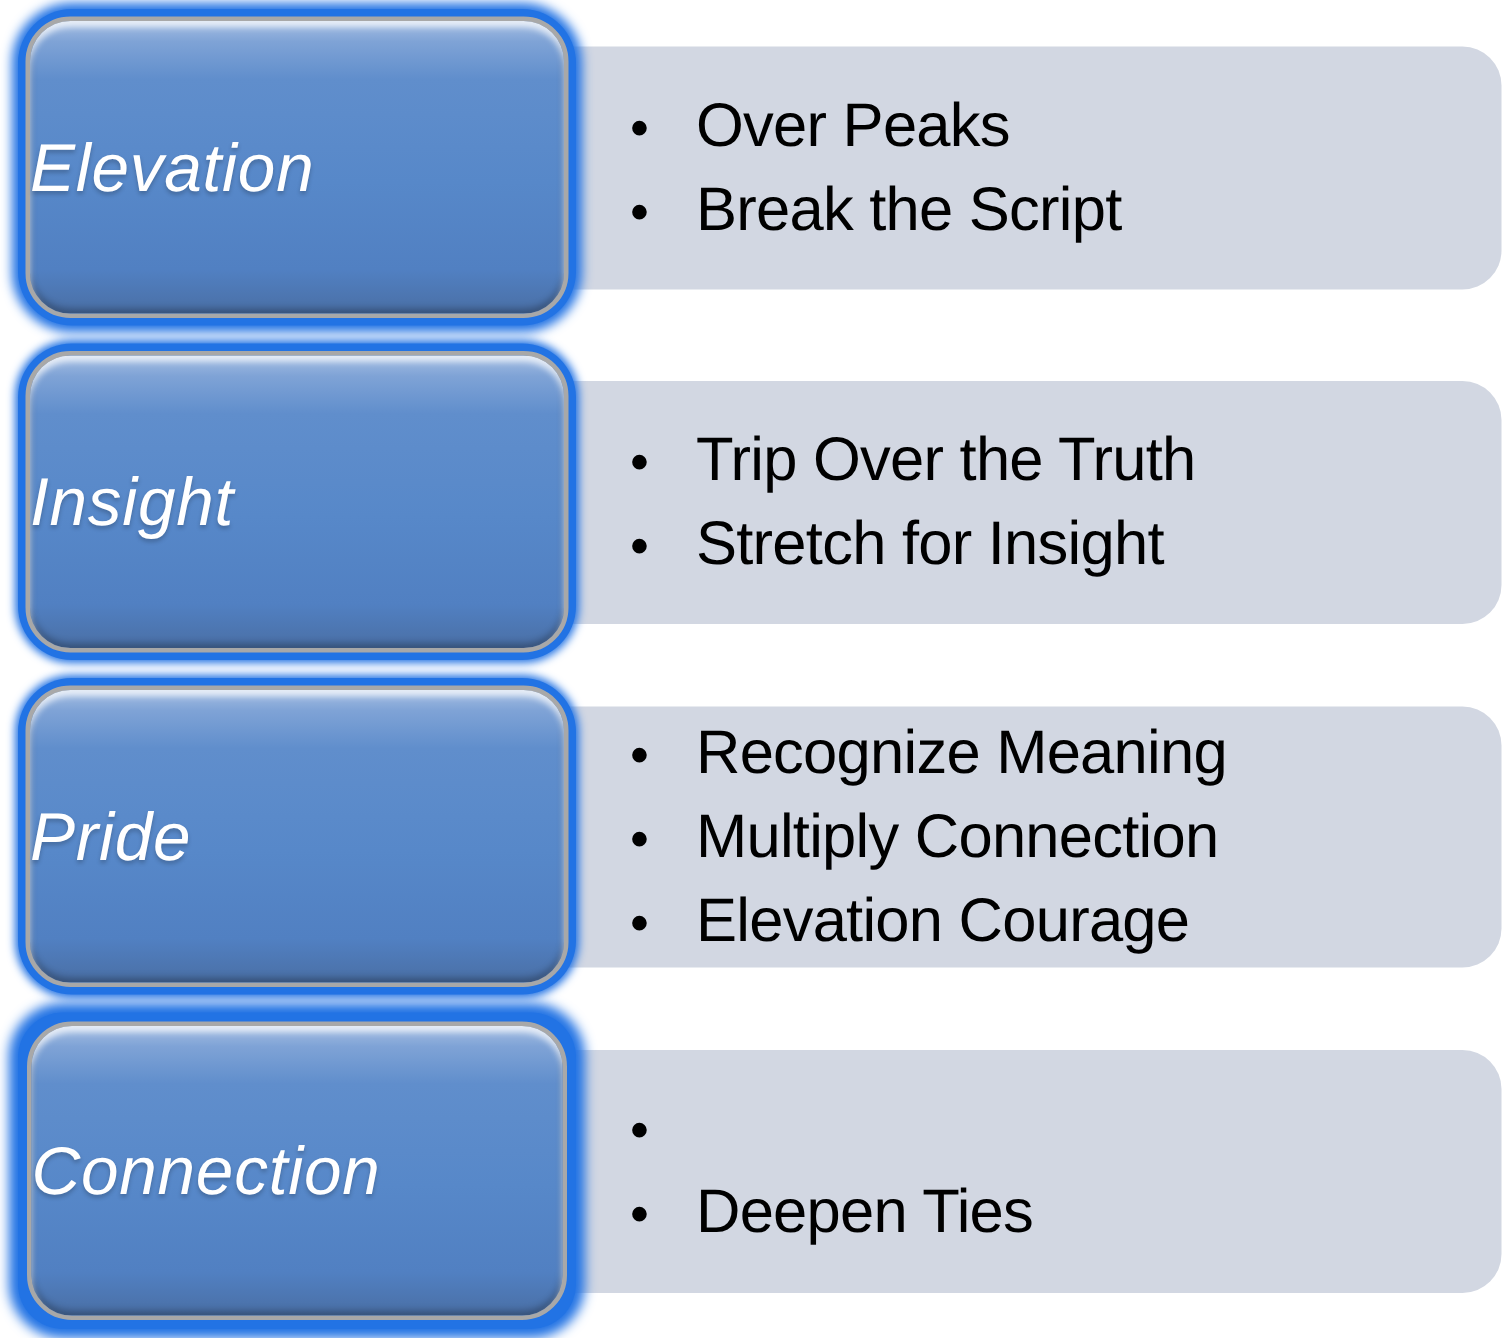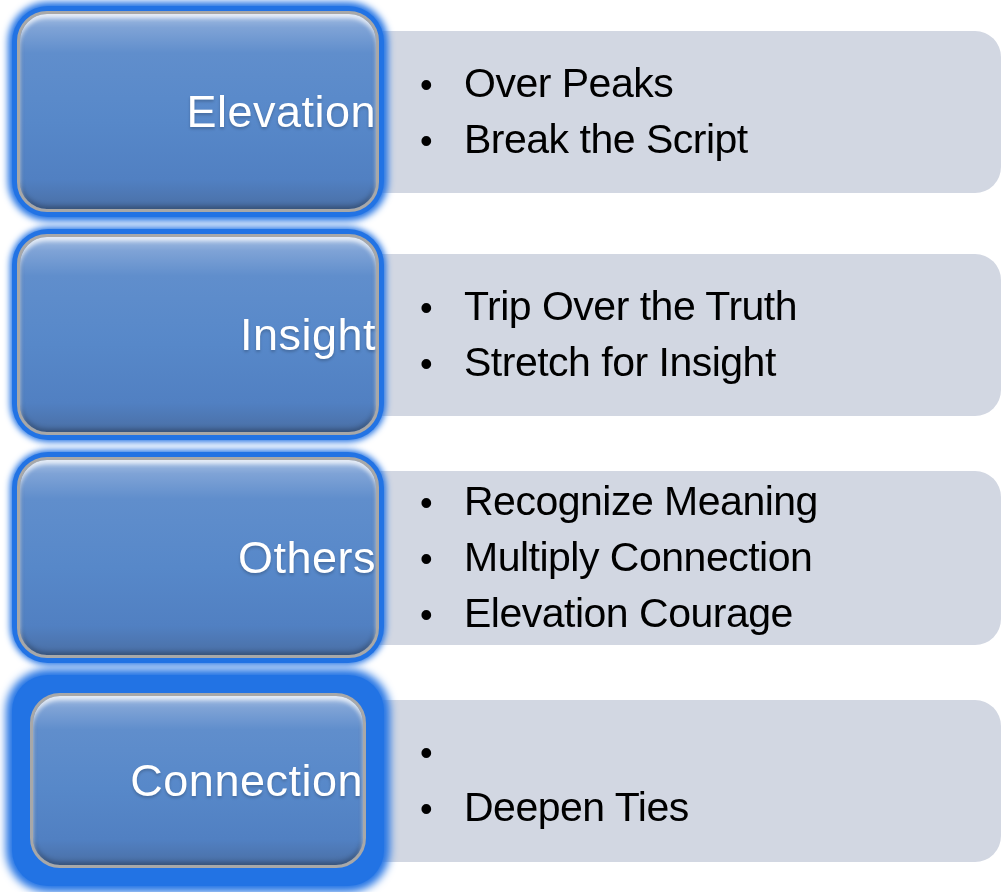--- a/index.html
+++ b/index.html
@@ -69,42 +69,43 @@
     bottom: 6px;
     width: 372px;
     border-radius: 36px;
     background: var(--glow, #2273e4);
     box-shadow: 0 0 6px 2px var(--glow, #2273e4);
     padding: 5px;
     box-sizing: border-box;
     z-index: 2;
   }
   .row:first-child .shape { box-shadow: 0 0 7px 4px var(--glow, #2273e4); }
-  .row:last-child .shape  { box-shadow: 0 0 8px 6px var(--glow, #2273e4); padding: 18px; }
+  .row:last-child .shape  { box-shadow: 0 0 8px 6px var(--glow, #2273e4); padding: 6px; border-radius: 30px; }
 
   .shape-inner {
     width: 100%;
     height: 100%;
     box-sizing: border-box;
     border-radius: 30px;
     border: 3px solid var(--bevel, #a8a8a8);
     background:
       linear-gradient(180deg,
         var(--fill-light, #a6bfe3) 0%,
         #7fa3d6 7%,
         #608ecc 20%,
         var(--fill, #5788c9) 55%,
         #5180c2 85%,
         #4a6fa5 100%);
     box-shadow:
       inset 0 4px 4px rgba(255,255,255,0.75),
       inset 0 -3px 5px rgba(0,0,0,0.28);
     display: flex;
     align-items: center;
-    justify-content: flex-end;
+    justify-content: flex-start;
+    font-style: italic;
   }
 
   .title {
     color: var(--title-color, #ffffff);
     font-size: 45px;
     letter-spacing: 0.5px;
     text-shadow: 0 2px 3px rgba(0,0,0,0.22);
   }
 </style>
 </head>
@@ -163,21 +164,21 @@
             <span class="bullet-text">Multiply Connection</span>
           </li>
           <li>
             <span class="dot">•</span>
             <span class="bullet-text">Elevation Courage</span>
           </li>
         </ul>
     </div>
     <div class="shape">
       <div class="shape-inner">
-        <span class="title">Others</span>
+        <span class="title">Pride</span>
       </div>
     </div>
   </div>
 
   <div class="row lines-2">
     <div class="panel">
       <ul class="bullets">
           <li>
             <span class="dot">•</span>
           </li>

